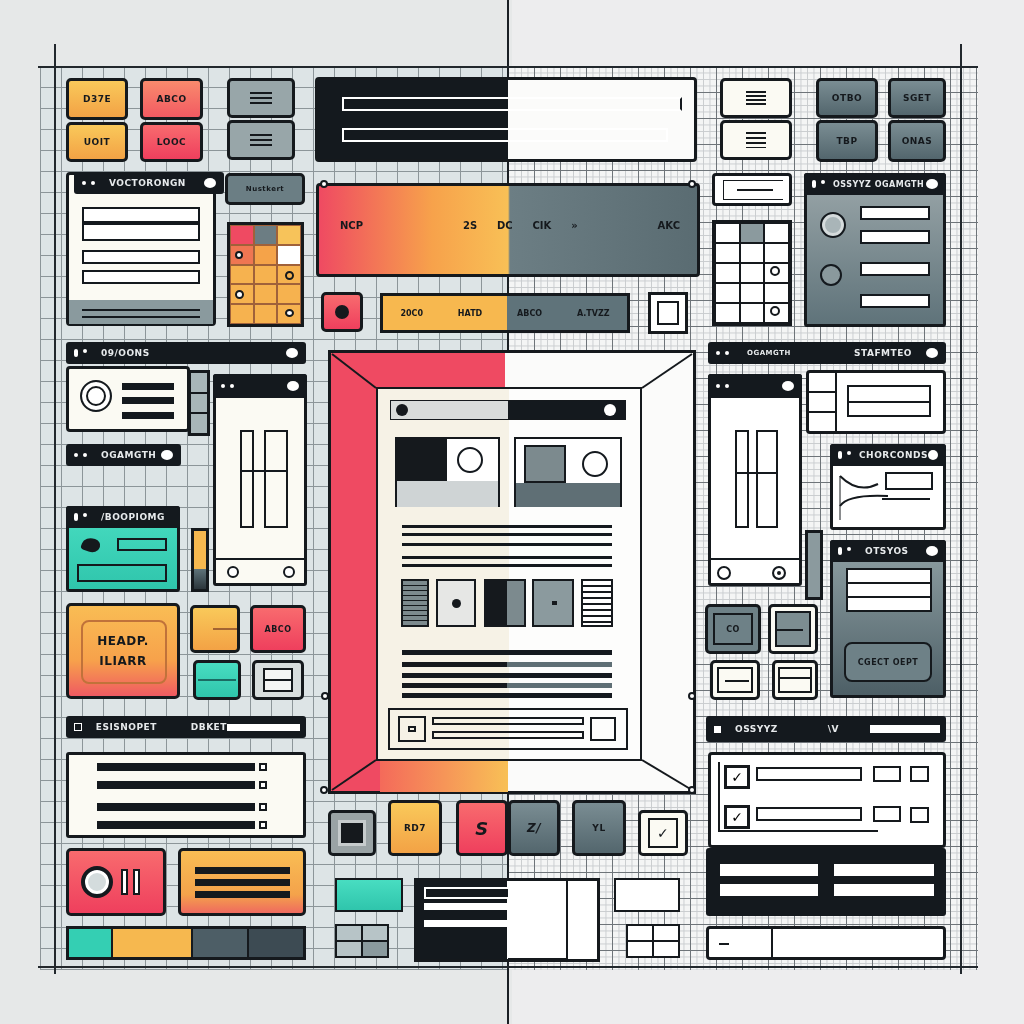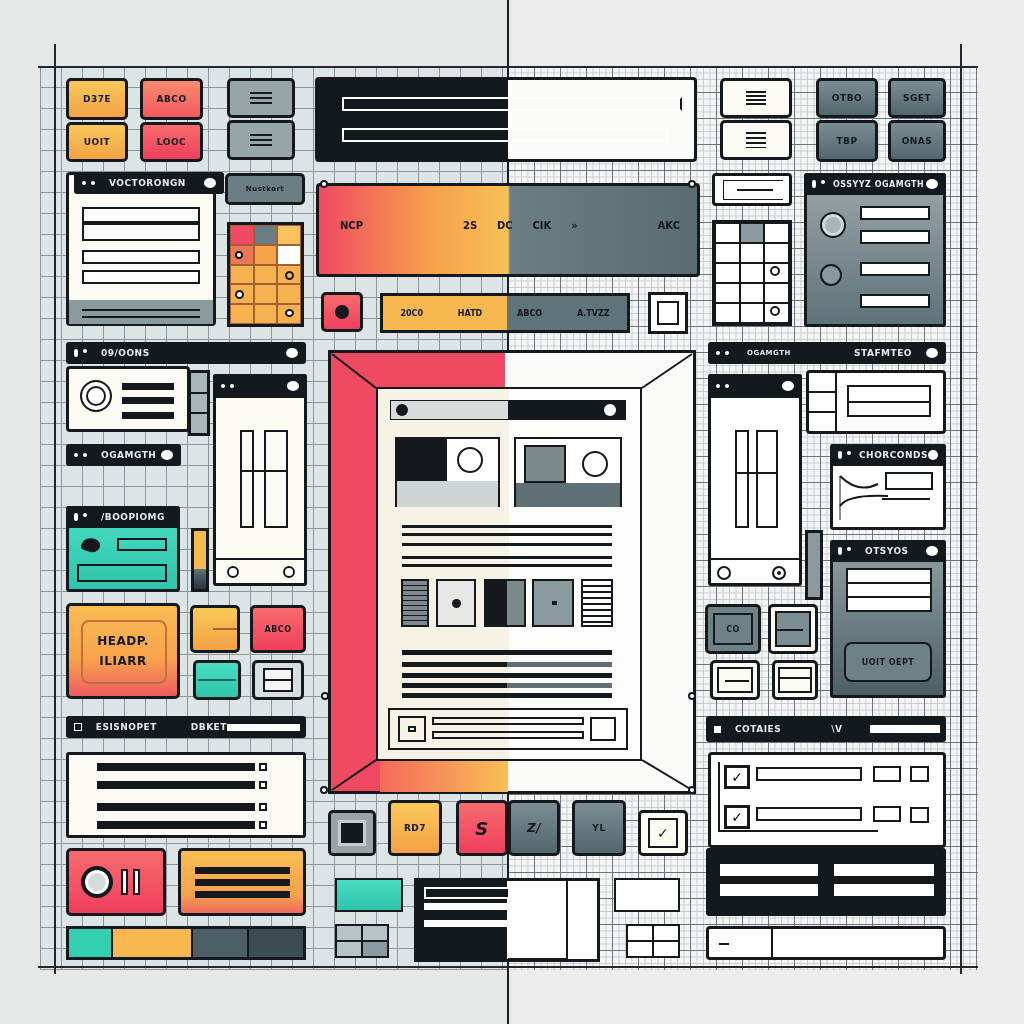--- a/index.html
+++ b/index.html
@@ -499,21 +499,21 @@
 <div class="winbar" style="left:830px;top:540px;width:116px;height:22px;">
   <div class="dots">
       <span class="dot"></span>
       <span class="dot s"></span>
     </div>
   <span class="label" style="margin-left:14px;">OTSYOS</span>
   <span class="knob"></span>
 </div>
 <div class="abs" style="left:846px;top:568px;width:86px;height:44px;border:2px solid #15191d;background:repeating-linear-gradient(180deg,#fff 0 12px,#15191d 12px 14px);"></div>
 <div class="card slate" style="left:844px;top:642px;width:88px;height:40px;border-width:2px;border-radius:8px;background:#6e8187;font-size:8px;">
-    <span>UOIT OEPT</span>
+    <span>CGECT OEPT</span>
   </div>
 
 <div class="card slate" style="left:705px;top:604px;width:56px;height:50px;background:#6e8187;font-size:8px;">
   <div style="width:40px;height:32px;border:2px solid #15191d;display:flex;align-items:center;justify-content:center;">
       <span>CO</span>
     </div>
 </div>
 <div class="card white" style="left:768px;top:604px;width:50px;height:50px;">
   <div style="width:36px;height:36px;border:2px solid #15191d;background:#7c8d91;position:relative;">
       <div style="position:absolute;top:16px;left:0;width:26px;height:2px;background:#15191d;"></div>
@@ -525,21 +525,21 @@
     </div>
 </div>
 <div class="card white" style="left:772px;top:660px;width:46px;height:40px;">
   <div style="width:34px;height:26px;border:2px solid #15191d;position:relative;">
       <div style="position:absolute;top:8px;left:0;width:30px;height:2px;background:#15191d;"></div>
     </div>
 </div>
 
 <div class="winbar" style="left:706px;top:716px;width:240px;height:26px;">
   <span style="margin-left:8px;width:7px;height:7px;background:#fff;"></span>
-  <span style="margin-left:14px;">COTAIES</span>
+  <span style="margin-left:14px;">OSSYYZ</span>
   <span style="margin-left:50px;flex:1;">\V</span>
   <span style="width:70px;height:8px;background:#fff;margin-right:6px;"></span>
 </div>
 <div class="abs" style="left:708px;top:752px;width:238px;height:96px;border:3px solid #15191d;border-radius:4px;background:#fff;"></div>
 <div class="abs" style="left:718px;top:762px;width:160px;height:70px;border-left:2px solid #15191d;border-bottom:2px solid #15191d;"></div>
 <div class="abs" style="left:724px;top:765px;width:26px;height:24px;border:3px solid #15191d;background:#fff;display:flex;align-items:center;justify-content:center;font-size:14px;font-weight:bold;">✓</div>
 <div class="abs" style="left:724px;top:805px;width:26px;height:24px;border:3px solid #15191d;background:#fff;display:flex;align-items:center;justify-content:center;font-size:14px;font-weight:bold;">✓</div>
 <div class="abs" style="left:756px;top:767px;width:106px;height:14px;border:2px solid #15191d;"></div>
 <div class="abs" style="left:756px;top:807px;width:106px;height:14px;border:2px solid #15191d;"></div>
 <div class="abs" style="left:873px;top:766px;width:28px;height:16px;border:2px solid #15191d;"></div>

